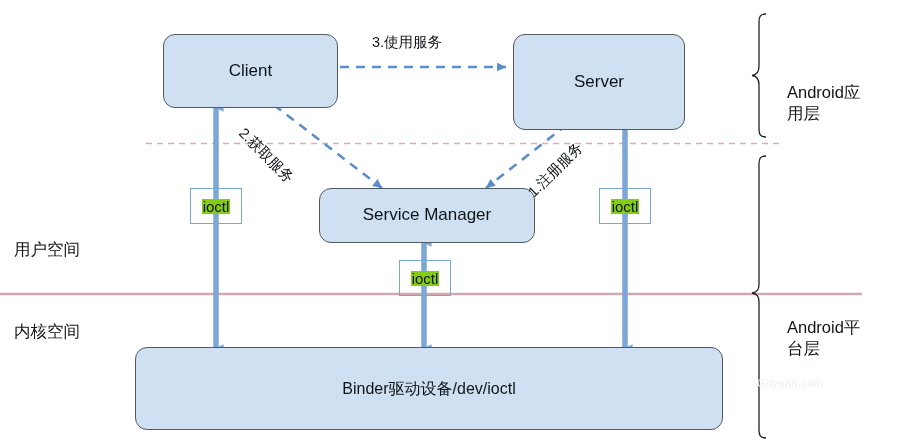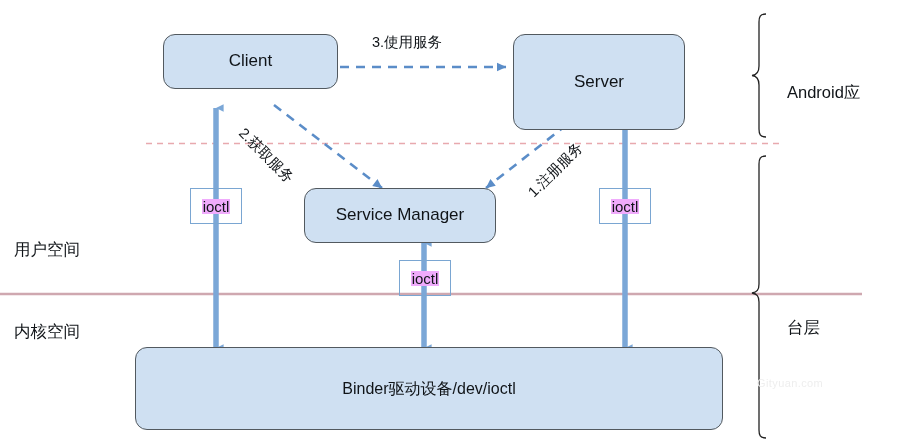--- a/index.html
+++ b/index.html
@@ -49,21 +49,21 @@
     background: transparent;
     border: 1px solid #7aa6d2;
     display: flex;
     align-items: center;
     justify-content: center;
     color: #101418;
     font-size: 15px;
     z-index: 6;
   }
   .ioctl-box .ioctl-text {
-    background: #f0abfc;
+    background: #84cc16;
     padding: 0 1px;
     line-height: 1;
   }
   .edge-label {
     position: absolute;
     color: #101418;
     font-size: 14.5px;
     white-space: nowrap;
     z-index: 7;
     background: transparent;
@@ -137,29 +137,29 @@
     </g>
 
     <g fill="none" stroke="#222222" stroke-width="1.3">
       <path d="M766,14 C760,14 759,17 759,22 L759,66 C759,72 757,75 752,75.5
                C757,76 759,79 759,85 L759,129 C759,134 760,137 766,137"></path>
       <path d="M766,156 C760,156 759,159 759,164 L759,284 C759,290 757,292 752,293
                C757,294 759,296 759,302 L759,430 C759,435 760,438 766,438"></path>
     </g>
   </svg>
 
-  <div class="node" style="left:163px; top:34px; width:175px; height:55px;">
+  <div class="node" style="left:163px; top:34px; width:175px; height:74px;">
     <span>Client</span>
   </div>
 
   <div class="node" style="left:513px; top:34px; width:172px; height:96px;">
     <span>Server</span>
   </div>
 
-  <div class="node" style="left:304px; top:188px; width:192px; height:55px;">
+  <div class="node" style="left:319px; top:188px; width:216px; height:55px;">
     <span>Service Manager</span>
   </div>
 
   <div class="node node-binder" style="left:135px; top:347px; width:588px; height:83px;">
     <span>Binder驱动设备</span>
     <span>/dev/ioctl</span>
   </div>
 
   <div class="ioctl-box" style="left:190px; top:188px; width:52px; height:36px;">
     <span class="ioctl-text">ioctl</span>
@@ -188,23 +188,25 @@
   <div class="space-label" style="left:14px; top:239px;">
     <span>用户空间</span>
   </div>
 
   <div class="space-label" style="left:14px; top:321px;">
     <span>内核空间</span>
   </div>
 
   <div class="brace-label" style="left:787px; top:42px;">
     <div>Android应</div>
+    <div>用层</div>
   </div>
 
   <div class="brace-label" style="left:787px; top:277px;">
+    <div>Android平</div>
     <div>台层</div>
   </div>
 
   <div class="watermark" style="left:757px; top:377px;">
     <span>Gityuan.com</span>
   </div>
 
 </div>
 
 </body></html>

